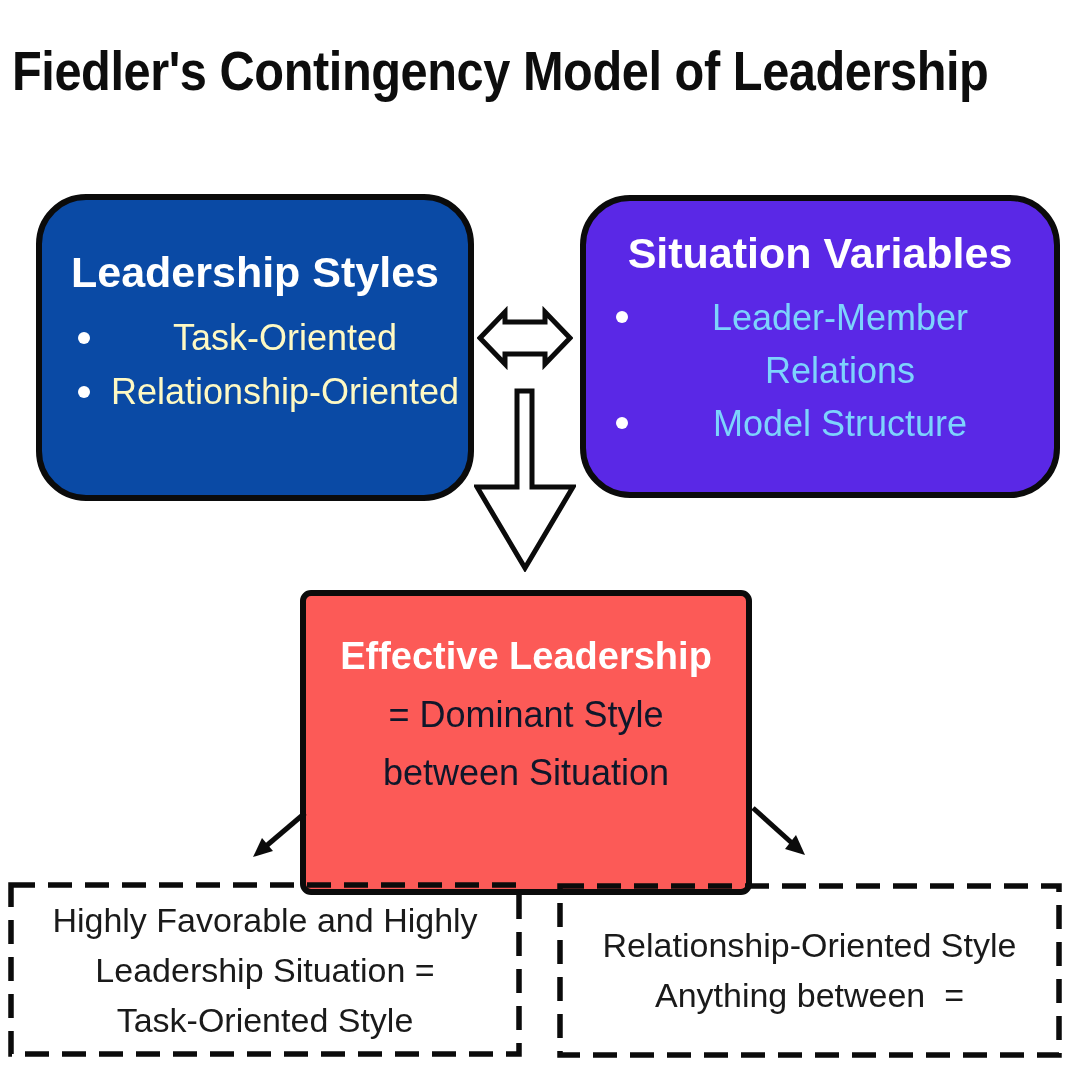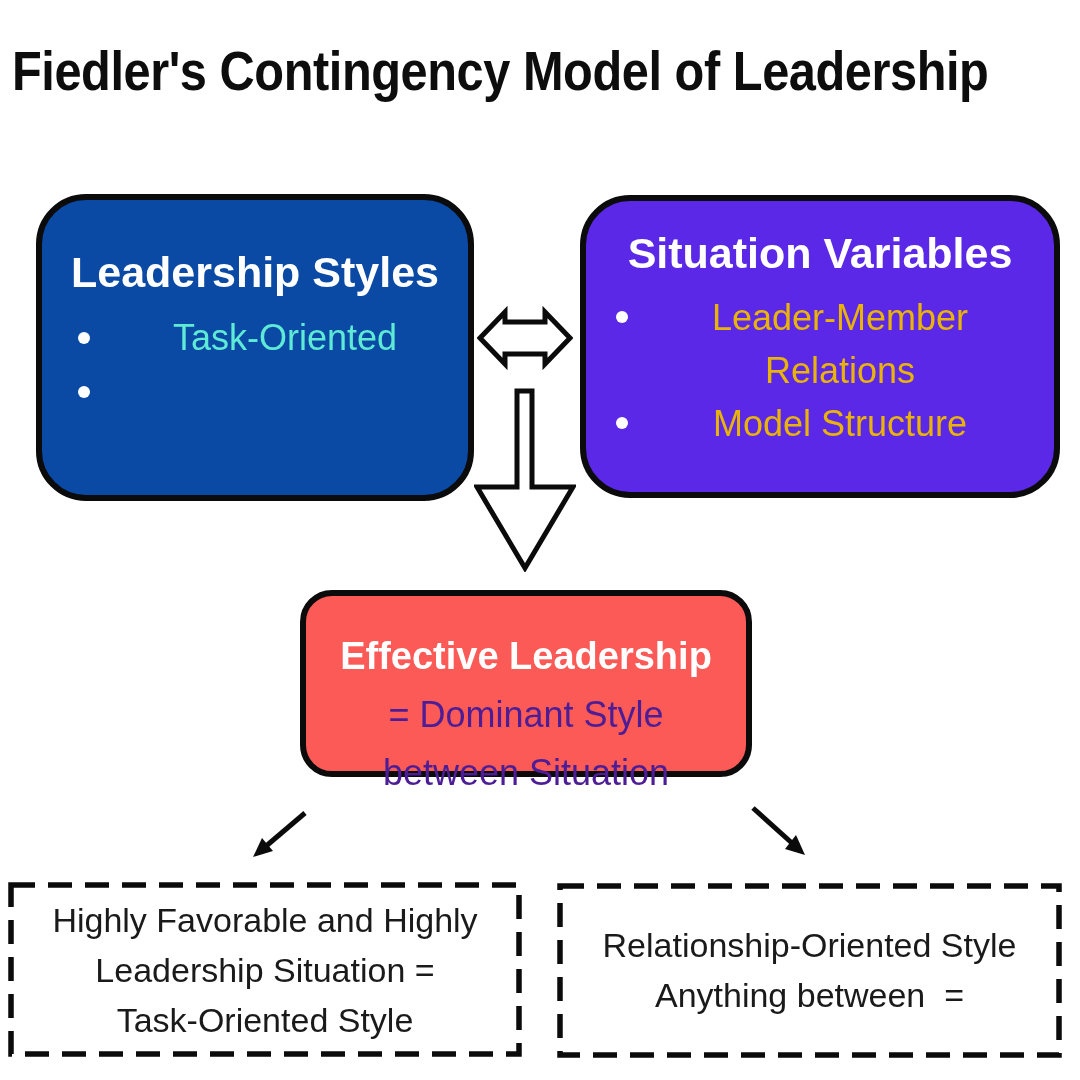--- a/index.html
+++ b/index.html
@@ -14,39 +14,39 @@
     white-space:nowrap;letter-spacing:-0.5px;
     transform:scaleX(0.87);transform-origin:left center;
   }
   
   .color-box{
     position:absolute;box-sizing:border-box;
     border:6px solid #0b0b0b;border-radius:50px;color:#ffffff;
   }
   .box-blue{left:24px;top:194px;width:438px;height:307px;padding-top:44px;margin-left:12px;}
   .box-purple{left:580px;top:195px;width:480px;height:303px;padding-top:24px;}
-  .box-red{left:300px;top:590px;width:452px;height:187px;padding-top:32px;border-radius:32px;}
+  .box-red{left:300px;top:590px;width:452px;height:305px;padding-top:32px;border-radius:11px;}
   .box-heading{
     text-align:center;font-weight:700;font-size:43px;line-height:56px;color:#ffffff;
   }
   .box-red .box-heading{font-size:38px;line-height:56px;}
   .bullet-list{list-style:none;margin:11px 0 0 0;padding:0;}
   .box-purple .bullet-list{margin-top:10px;}
   .bullet-item{
     position:relative;text-align:center;font-size:36px;line-height:54px;
-    padding-left:60px;color:#5eead4;
+    padding-left:60px;color:#fef9c3;
   }
-  .box-purple .bullet-item{line-height:53px;padding-left:64px;padding-right:24px;color:#eab308;}
+  .box-purple .bullet-item{line-height:53px;padding-left:64px;padding-right:24px;color:#7dd3fc;}
   .bullet-dot{
     position:absolute;left:36px;top:21px;width:12px;height:12px;border-radius:50%;
     background:#ffffff;
   }
   .box-purple .bullet-dot{left:30px;top:20px;}
   .eq-lines{margin-top:2px;}
-  .eq-line{text-align:center;font-size:36px;line-height:58px;color:#4c1d95;}
+  .eq-line{text-align:center;font-size:36px;line-height:58px;color:#0f172a;}
   
   .arrow{position:absolute;}
   .arrow-h{left:477px;top:306px;}
   .arrow-down{left:474px;top:388px;}
   .arrow-diag-left{left:245px;top:805px;}
   .arrow-diag-right{left:745px;top:800px;}
   
   .outcome-box{
     position:absolute;box-sizing:border-box;color:#1a1a1a;
   }
@@ -67,20 +67,21 @@
 
   <div class="color-box box-blue" style="background-color: rgb(10, 74, 165);">
     <div class="box-heading">Leadership Styles</div>
     <ul class="bullet-list">
       <li class="bullet-item">
         <span class="bullet-dot"></span>
         <span>Task-Oriented</span>
       </li>
       <li class="bullet-item">
         <span class="bullet-dot"></span>
+        <span>Relationship-Oriented</span>
       </li>
     </ul>
   </div>
 
   <div class="color-box box-purple" style="background-color: rgb(90, 40, 230);">
     <div class="box-heading">Situation Variables</div>
     <ul class="bullet-list">
       <li class="bullet-item">
         <span class="bullet-dot"></span>
         <span>Leader-Member Relations</span>

